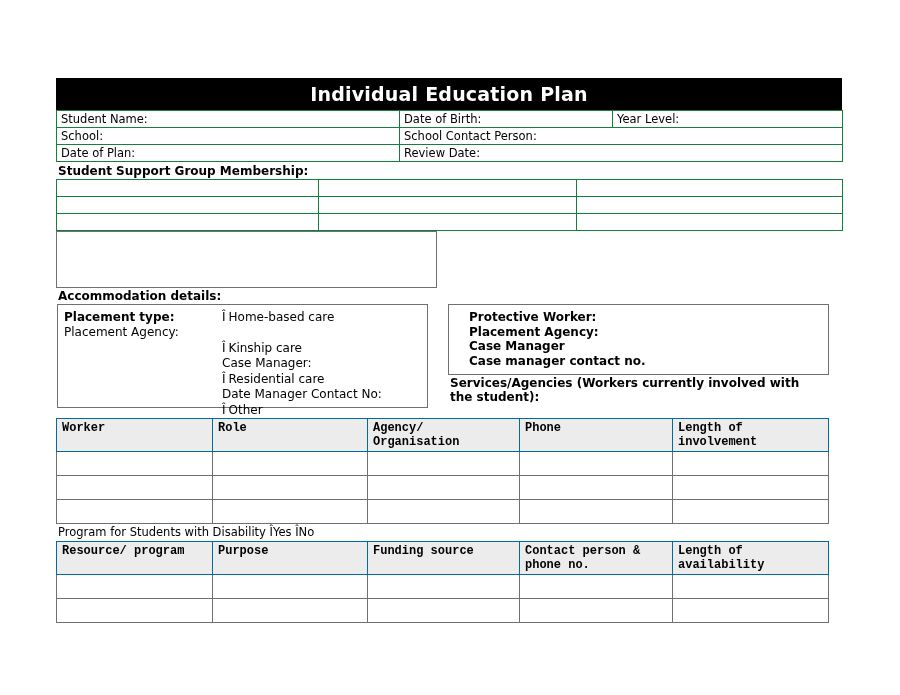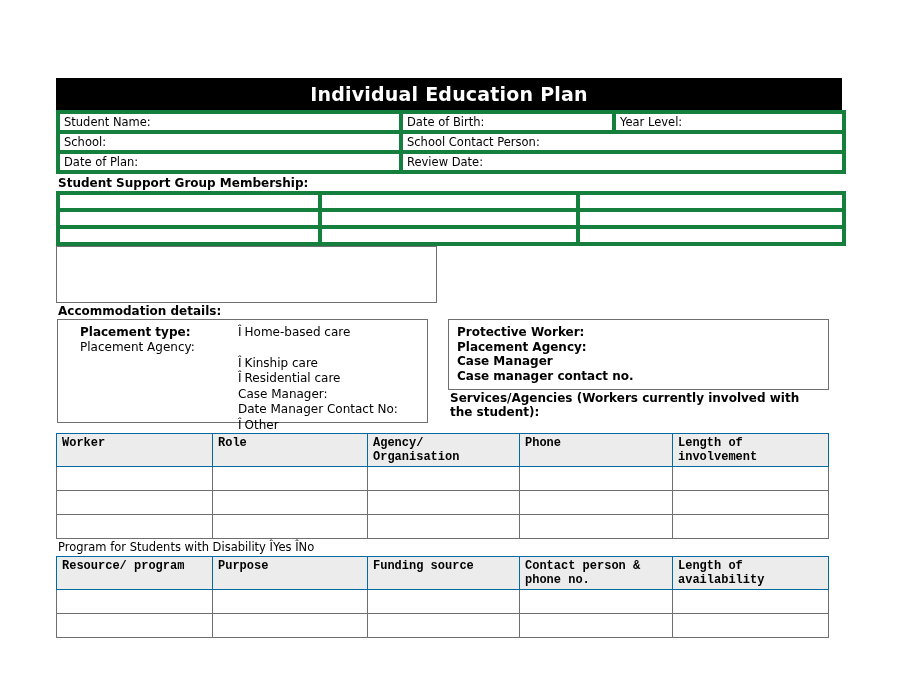--- a/index.html
+++ b/index.html
@@ -43,21 +43,21 @@
     letter-spacing: 0.2px;
   }
 
   
   table.grid {
     border-collapse: collapse;
     width: 100%;
     table-layout: fixed;
   }
   table.grid td, table.grid th {
-    border: 4px solid #15803d;
+    border: 1px solid #15803d;
     padding: 1px 4px;
     vertical-align: top;
     font-size: 11.5px;
     font-weight: normal;
     text-align: left;
     height: 17px;
     box-sizing: border-box;
     background: #ffffff;
   }
 
@@ -95,21 +95,21 @@
     margin-top: 1px;
   }
   .accom-left {
     position: absolute;
     left: 1px;
     top: 0;
     width: 371px;
     height: 104px;
     border: 1px solid #6f6f6f;
     box-sizing: border-box;
-    padding: 5px 22px;
+    padding: 5px 6px;
   }
   .accom-left .cols {
     display: flex;
   }
   .accom-left .colA {
     width: 158px;
     flex: 0 0 158px;
   }
   .accom-left .colB {
     flex: 1 1 auto;
@@ -136,21 +136,21 @@
   .spacer-line { height: 15px; }
 
   .accom-right {
     position: absolute;
     left: 392px;
     top: 0px;
     width: 381px;
     height: 71px;
     border: 1px solid #6f6f6f;
     box-sizing: border-box;
-    padding: 5px 8px;
+    padding: 5px 20px;
   }
   .accom-right .line {
     font-size: 12px;
     font-weight: bold;
     line-height: 14.5px;
   }
   .services-head {
     position: absolute;
     left: 394px;
     top: 72px;
@@ -271,25 +271,25 @@
             <div class="opt">
               <span class="cbx">Î</span><span>Home-based care</span>
             </div>
 
             <div class="spacer-line"></div>
 
             <div class="opt">
               <span class="cbx">Î</span><span>Kinship care</span>
             </div>
 
+            <div class="opt lbl">Case Manager:</div>
+
             <div class="opt">
               <span class="cbx">Î</span><span>Residential care</span>
             </div>
-
-            <div class="opt lbl">Case Manager:</div>
 
             <div class="opt lbl">Date Manager Contact No:</div>
 
             <div class="opt">
               <span class="cbx">Î</span><span>Other</span>
             </div>
 
           </div>
         </div>
       </div>

